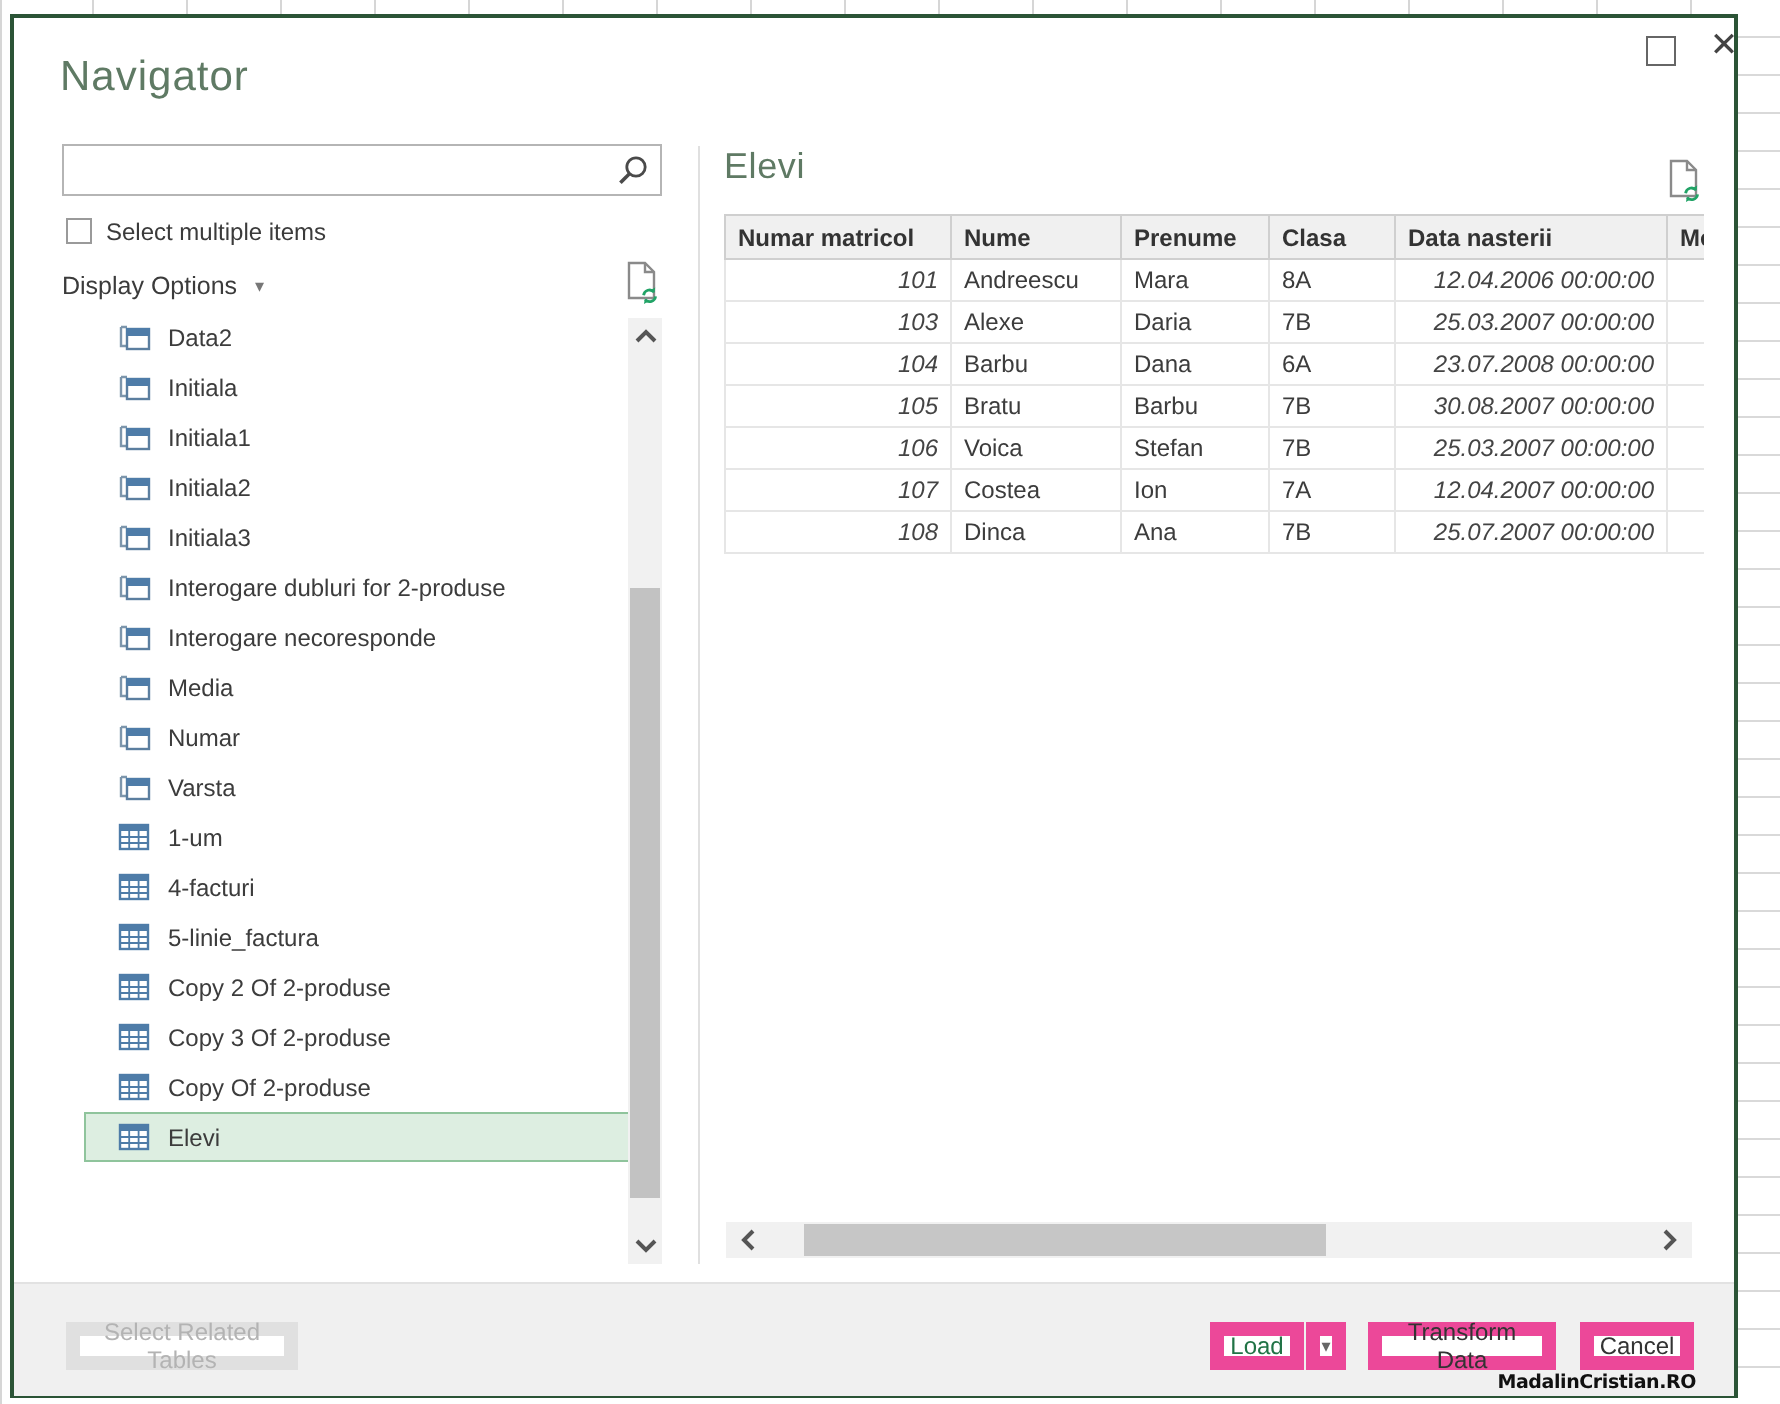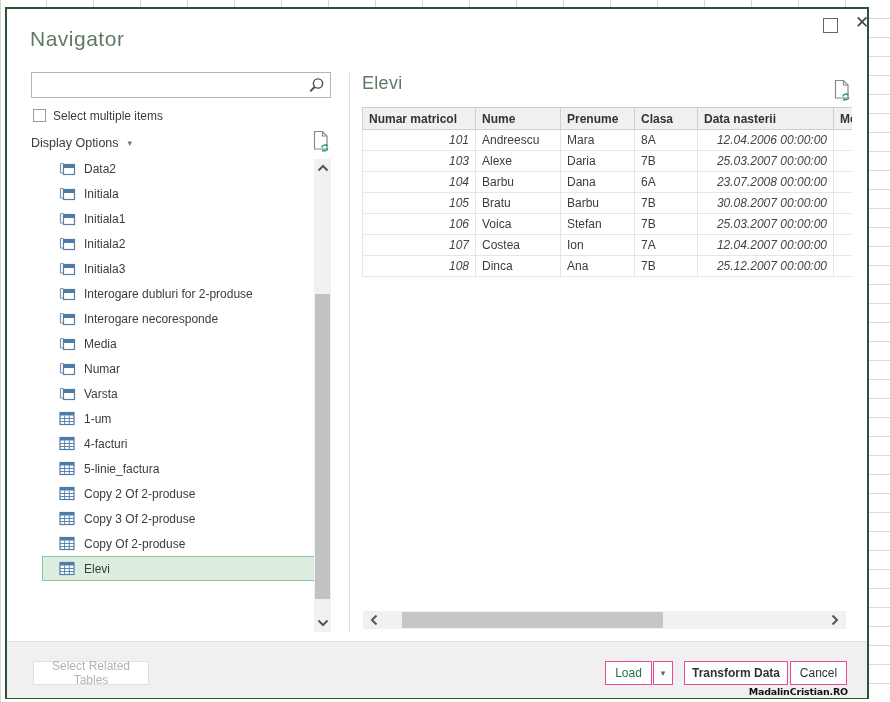--- a/index.html
+++ b/index.html
@@ -77,28 +77,28 @@
   table.preview td.num,table.preview td.date{font-style:italic;text-align:right;color:#444;}
 
   .hscroll{left:356px;top:602px;width:483px;height:18px;background:#f1f1f1;}
   .hscroll .arrow{position:absolute;top:0;width:18px;height:18px;display:flex;align-items:center;justify-content:center;}
   .hscroll .left{left:2px;} .hscroll .right{right:2px;}
   .hscroll .thumb{position:absolute;top:1px;left:39px;width:261px;height:16px;background:#c6c6c6;}
 
   .footer{left:0;top:632px;width:860px;height:56px;background:#f0f0f0;border-top:1px solid #e2e2e2;}
   .footer > *{position:absolute;}
   .btn{
-    box-sizing:border-box;height:24px;top:19px;background:#fff;border:1px solid #ec4899;
+    box-sizing:border-box;height:24px;top:19px;background:#fff;border:7px solid #ec4899;
     font-size:12px;color:#333;display:flex;align-items:center;justify-content:center;
     font-family:inherit;padding:0;
   }
   .btn-disabled{left:26px;width:116px;border-color:#e0e0e0;color:#b3b3b3;}
   .btn-load{left:598px;width:47px;color:#217346;}
   .btn-load-arrow{left:646px;width:20px;color:#666;font-size:9px;}
-  .btn-transform{left:677px;width:104px;font-weight:bold;}
+  .btn-transform{left:677px;width:94px;}
   .btn-cancel{left:783px;width:57px;}
   .watermark{right:19px;top:44px;font-size:9.5px;font-weight:bold;color:#111;font-family:"DejaVu Sans","Liberation Sans",sans-serif;letter-spacing:-0.2px;}
 
   svg{display:block;}
 </style>
 </head>
 <body>
 
 <div class="bg-top"></div>
 <div class="bg-right"></div>
@@ -411,21 +411,21 @@
             <td>Ion</td>
             <td>7A</td>
             <td class="date">12.04.2007 00:00:00</td>
             <td></td>
           </tr>
           <tr>
             <td class="num">108</td>
             <td>Dinca</td>
             <td>Ana</td>
             <td>7B</td>
-            <td class="date">25.12.2007 00:00:00</td>
+            <td class="date">25.07.2007 00:00:00</td>
             <td></td>
           </tr>
         </tbody>
     </table>
   </div>
 
   <div class="hscroll">
     <span class="arrow left">
       <svg width="8" height="12">
           <polyline points="6.5,1.5 2,6 6.5,10.5" fill="none" stroke="#555" stroke-width="2"></polyline>

